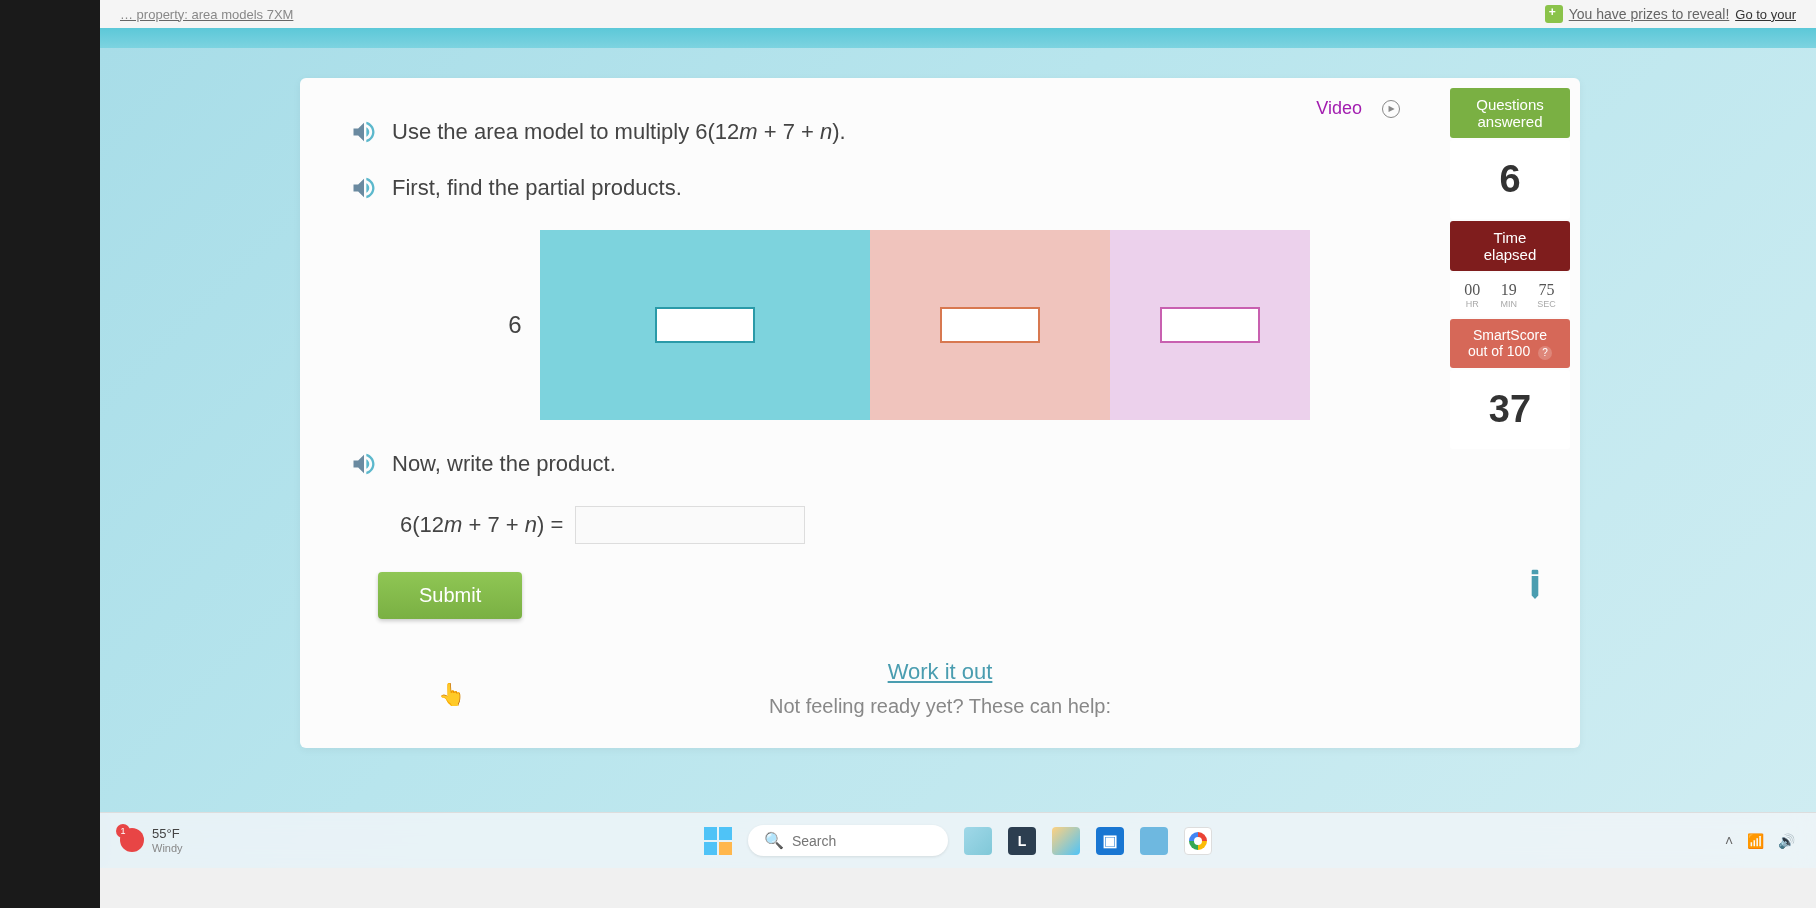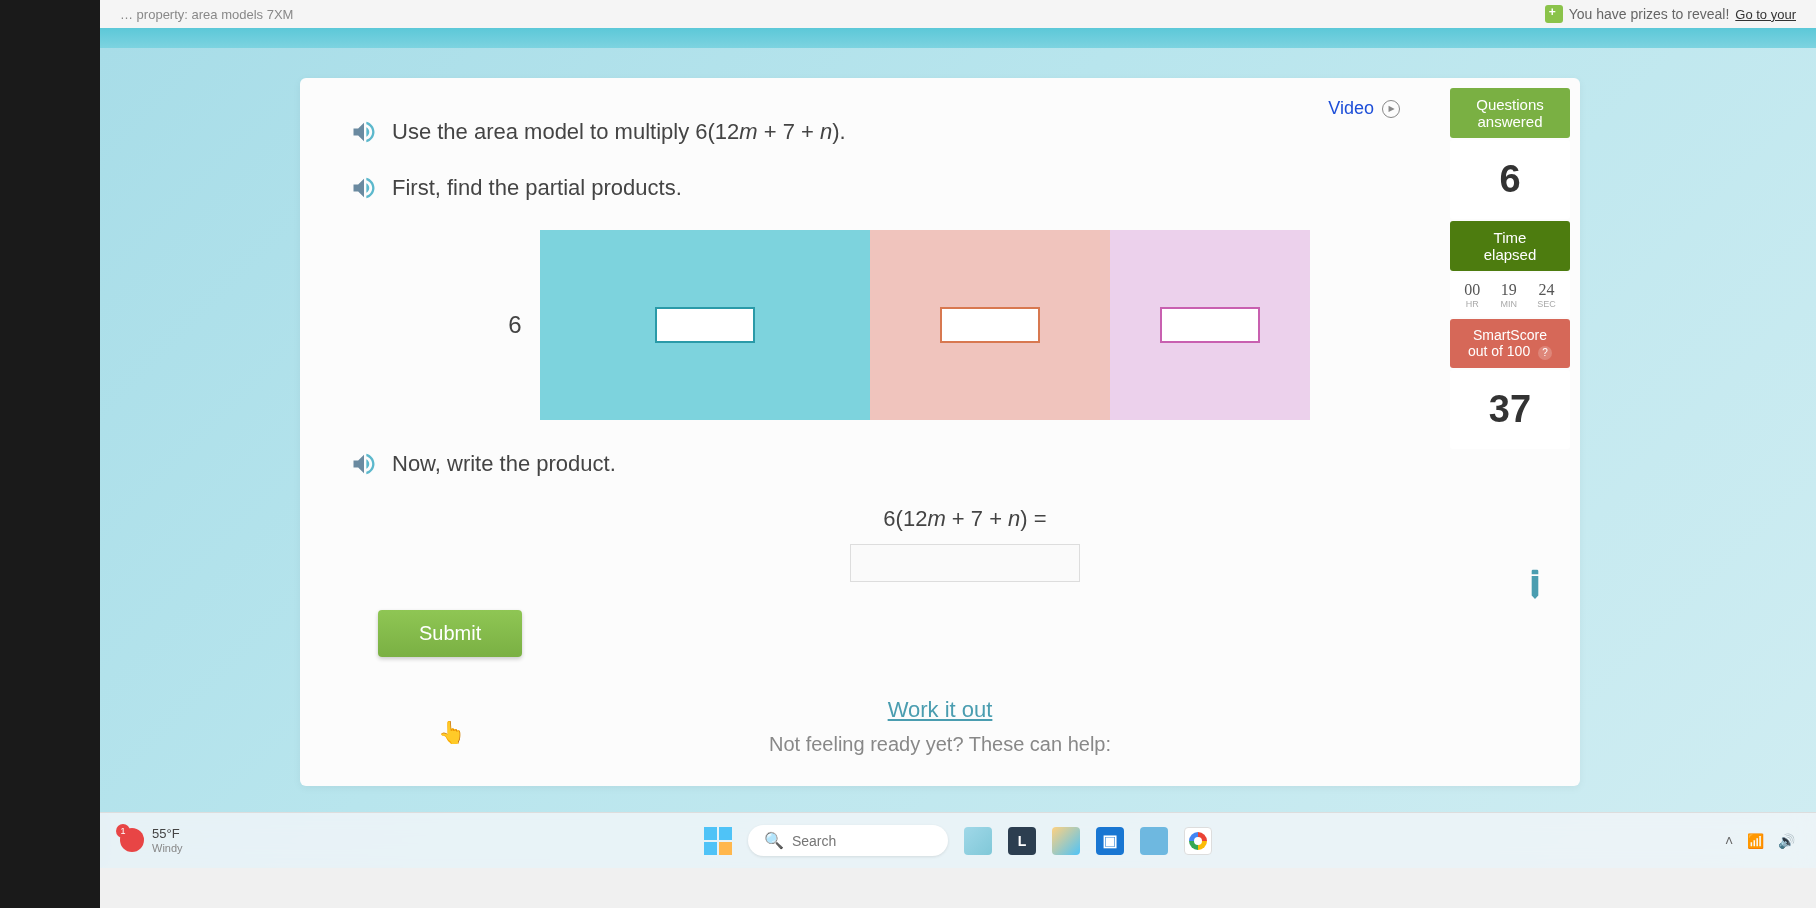--- a/index.html
+++ b/index.html
@@ -21,20 +21,21 @@
     }
     .topbar {
       height: 28px;
       background: #f5f5f5;
       display: flex;
       align-items: center;
       justify-content: space-between;
       padding: 0 20px;
       font-size: 13px;
       color: #666;
+      text-decoration: underline;
     }
     .topbar-left { color: #888; font-size: 13px; }
     .topbar-right { display: flex; align-items: center; gap: 6px; }
     .gift-icon { width: 18px; height: 18px; background: #8bc34a; border-radius: 3px; position: relative; }
     .gift-icon::before { content: '+'; color: #fff; position: absolute; font-weight: bold; font-size: 12px; left: 4px; top: 0; }
     .prize-text { color: #666; font-size: 14px; }
     .prize-link { color: #333; text-decoration: underline; }
     .blue-band {
       height: 20px;
       background: linear-gradient(180deg, #5cc8d8 0%, #7dd3e0 100%);
@@ -51,25 +52,25 @@
       width: 1280px;
       min-height: 630px;
       padding: 40px 50px 30px 50px;
       position: relative;
       box-shadow: 0 2px 8px rgba(0,0,0,0.05);
     }
     .video-link {
       position: absolute;
       top: 20px;
       right: 180px;
-      color: #1d4ed8;
+      color: #a21caf;
       font-size: 18px;
       display: flex;
       align-items: center;
-      gap: 8px;
+      gap: 20px;
     }
     .play-circle {
       width: 18px; height: 18px; border: 1.5px solid #888; border-radius: 50%;
       display: inline-flex; align-items: center; justify-content: center;
     }
     .play-circle::after { content: '▶'; font-size: 8px; color: #888; margin-left: 1px; }
     .instruction-row {
       display: flex; align-items: center; gap: 14px; margin-bottom: 28px;
     }
     .speaker-icon {
@@ -98,21 +99,21 @@
     .box-2 { width: 240px; background: #f0c4bd; }
     .box-3 { width: 200px; background: #ecd1ec; }
     .small-input {
       width: 100px; height: 36px; background: #fff; border: 2px solid;
     }
     .box-1 .small-input { border-color: #2a9aa8; }
     .box-2 .small-input { border-color: #d87850; }
     .box-3 .small-input { border-color: #c860b0; }
     .product-row {
       display: flex; align-items: center; gap: 12px; margin: 18px 0 28px 50px;
-      font-size: 22px; color: #444; flex-direction: column;
+      font-size: 22px; color: #444;
     }
     .product-row .ital { font-style: italic; }
     .long-input { width: 230px; height: 38px; border: 1px solid #ddd; background: #fafafa; }
     .submit-btn {
       background: linear-gradient(180deg, #8fc654 0%, #7ab043 100%);
       color: #fff; font-size: 20px; padding: 12px 41px;
       border: none; border-radius: 4px; cursor: pointer;
       box-shadow: 0 2px 4px rgba(0,0,0,0.2);
       margin-left: 28px;
     }
@@ -124,21 +125,21 @@
     }
     .work-link { color: #4a9db0; font-size: 22px; text-decoration: underline; }
     .help-text { color: #888; font-size: 20px; margin-top: 10px; }
     
     .side-panel {
       position: absolute; top: 10px; right: 10px; width: 120px;
     }
     .panel-box { border-radius: 3px; text-align: center; margin-bottom: 2px; }
     .panel-green { background: #7ab043; color: #fff; padding: 8px 16px; font-size: 15px; }
     .panel-white { background: #fff; color: #333; padding: 18px 4px; font-size: 38px; font-weight: bold; }
-    .panel-blue { background: #4d7c0f; color: #fff; padding: 8px 4px; font-size: 15px; }
+    .panel-blue { background: #7f1d1d; color: #fff; padding: 8px 4px; font-size: 15px; }
     .time-row { display: flex; justify-content: space-around; background: #fff; padding: 8px 4px; }
     .time-col { text-align: center; }
     .time-val { font-size: 16px; color: #555; font-family: Liberation Serif, serif; }
     .time-label { font-size: 9px; color: #aaa; }
     .panel-coral { background: #d66858; color: #fff; padding: 8px 4px; font-size: 14px; }
     .panel-coral .q-circle {
       display: inline-block; width: 14px; height: 14px; background: #fff3; border-radius: 50%;
       font-size: 10px; line-height: 14px; margin-left: 4px;
     }
     .pencil-icon {
@@ -220,21 +221,21 @@
         <div class="panel-box time-row">
           <div class="time-col">
               <div class="time-val">00</div>
               <div class="time-label">HR</div>
             </div>
           <div class="time-col">
               <div class="time-val">19</div>
               <div class="time-label">MIN</div>
             </div>
           <div class="time-col">
-              <div class="time-val">24</div>
+              <div class="time-val">75</div>
               <div class="time-label">SEC</div>
             </div>
         </div>
         <div class="panel-box panel-coral">
           <span style="white-space:pre-line">SmartScore
 out of 100</span>
           <span class="q-circle">?</span>
         </div>
         <div class="panel-box panel-white">37</div>
       </div>

